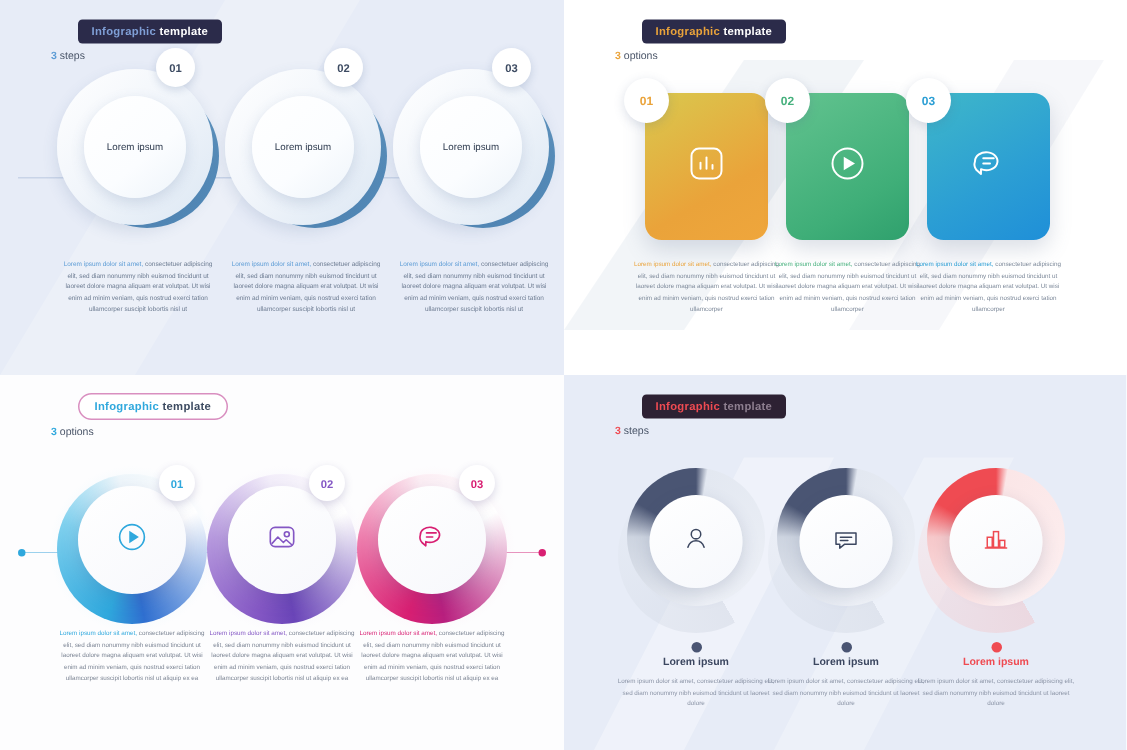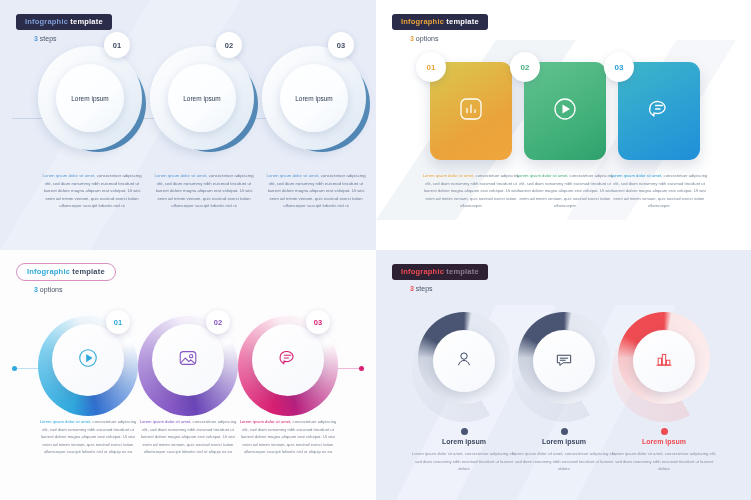--- a/index.html
+++ b/index.html
@@ -16,21 +16,21 @@
   .panel-b { background:#ffffff; }
   .panel-c { background:#fdfdfe; }
   .panel-d { background:#e7ecf7; }
 
   
   .sweep { position:absolute; pointer-events:none; }
 
   
   .badge-wrap { position:absolute; left:16px; top:10px; }
   .badge { display:inline-block; padding:3px 9px 4px; border-radius:3px;
-           font-size:7.5px; font-weight:bold; letter-spacing:.2px; white-space:nowrap; }
+           font-size:7.5px; font-weight:bold; letter-spacing:.2px; white-space:nowrap;margin-left:36px; }
   .badge.solid-dark { background:#2b2b4a; }
   .badge.solid-dark2 { background:#2d2133; }
   .badge.outline { background:#ffffff; border:1.2px solid #d98fc0; border-radius:11px;
                    padding:3px 10px 4px; }
   .badge .w { color:#ffffff; }
   .sub { margin-top:5px; margin-left:18px; font-size:7px; color:#4a5568; }
   .sub .num { font-weight:bold; }
 
   
   .a-line { position:absolute; left:12px; right:12px; top:118px; height:1px;

